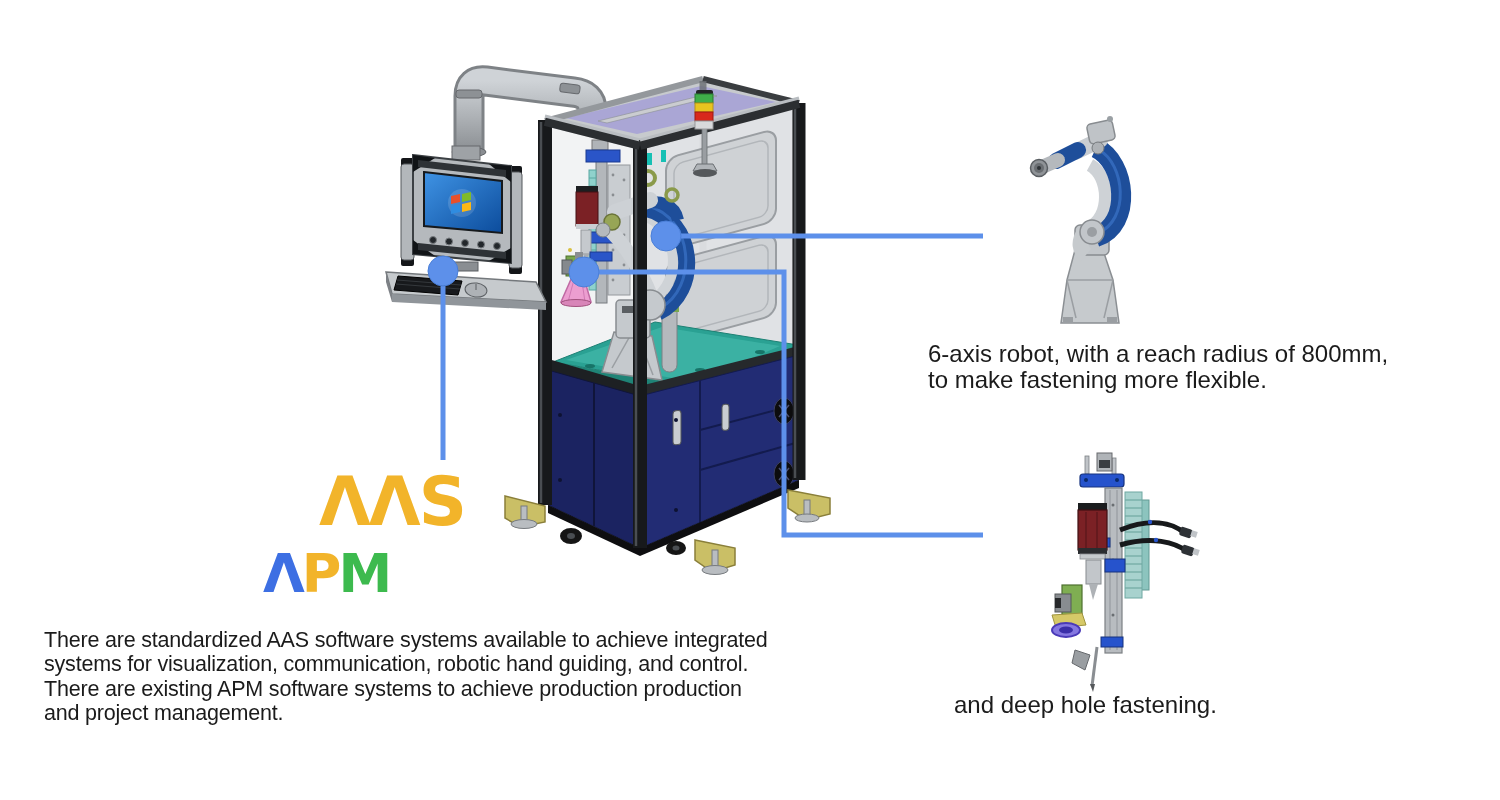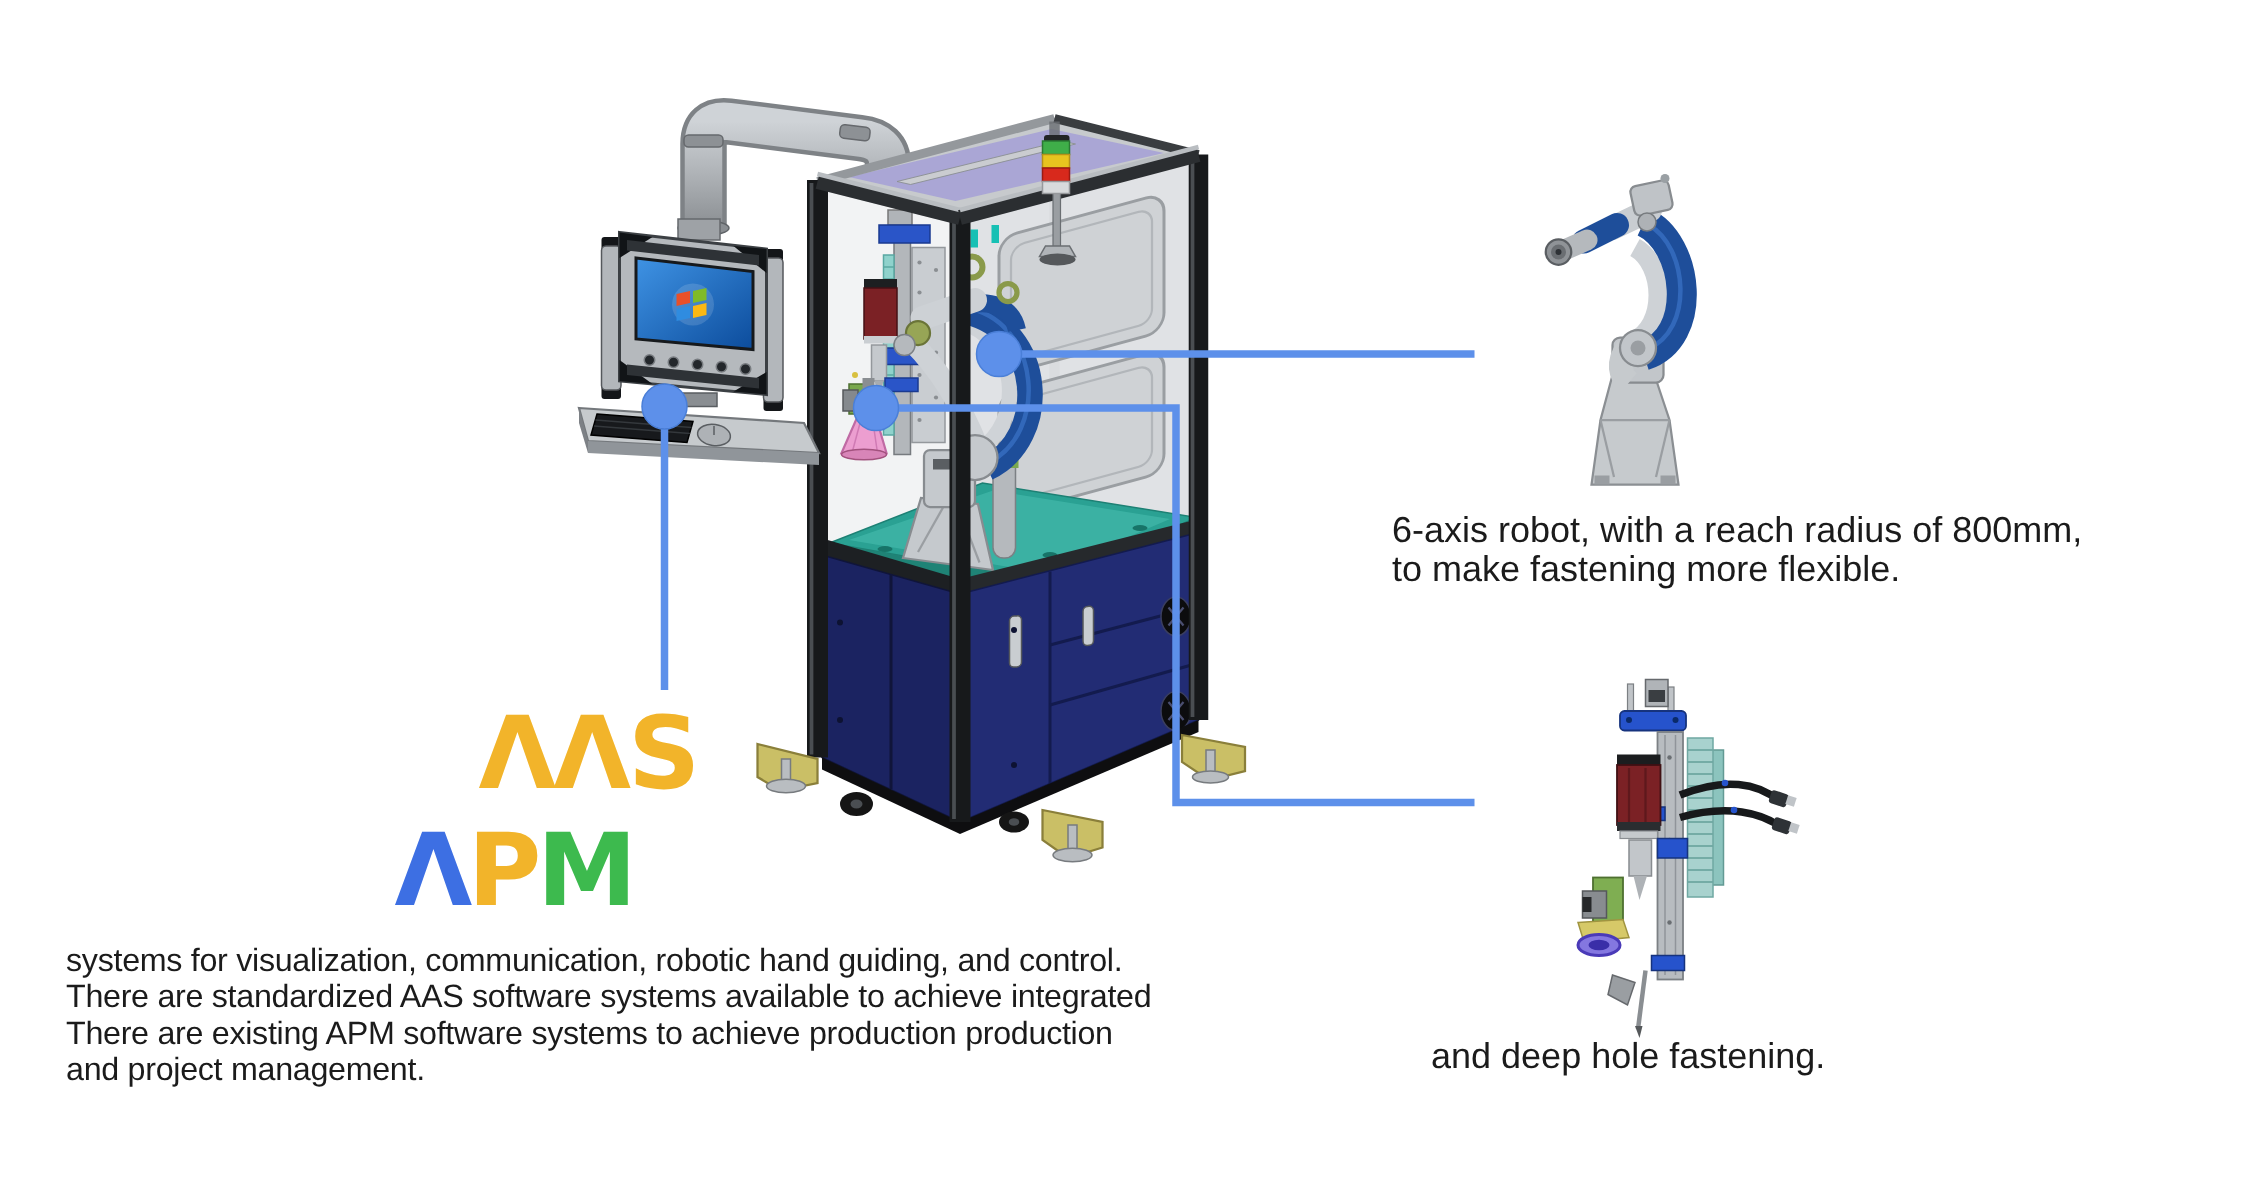--- a/index.html
+++ b/index.html
@@ -5,21 +5,21 @@
   html,body{margin:0;padding:0;background:#fff;}
   .stage{position:relative;width:1500px;height:800px;background:#ffffff;overflow:hidden;
          font-family:"Liberation Sans", sans-serif;color:#1b1b1b;}
   .diagram-svg{position:absolute;left:0;top:0;width:1500px;height:800px;}
   .caption{position:absolute;font-size:24px;line-height:25.5px;color:#1b1b1b;white-space:nowrap;}
   .caption-software{left:44px;top:628px;font-size:21.5px;line-height:24.4px;letter-spacing:-0.2px;}
   .caption-robot{left:928px;top:341px;}
   .caption-screwdriver{left:954px;top:692px;}
   .logo{position:absolute;font-family:"DejaVu Sans", sans-serif;font-weight:bold;line-height:1;}
   .logo-aas{left:271px;top:469px;font-size:67px;letter-spacing:-2px;color:#F2B42A;margin-left:48px;}
-  .logo-apm{left:263px;top:547px;font-size:67px;letter-spacing:-3px;}
+  .logo-apm{left:263px;top:547px;font-size:54px;letter-spacing:-3px;}
   .apm-a{color:#3D6FE3;} .apm-p{color:#F2B42A;} .apm-m{color:#3DBA4E;}
 </style>
 </head>
 <body>
 
 <div class="stage">
 
 <svg class="diagram-svg" viewBox="0 0 1500 800" aria-hidden="false">
   <defs>
     <linearGradient id="scrGrad" x1="0" y1="0" x2="1" y2="1">
@@ -370,22 +370,22 @@
 </svg>
 
 <div class="logo logo-aas" aria-label="AAS">
   <span>ΛΛS</span>
 </div>
 <div class="logo logo-apm" aria-label="APM">
   <span class="apm-a">Λ</span><span class="apm-p">P</span><span class="apm-m">M</span>
 </div>
 
 <div class="caption caption-software">
+  <div>There are standardized AAS software systems available to achieve integrated</div>
   <div>systems for visualization, communication, robotic hand guiding, and control.</div>
-  <div>There are standardized AAS software systems available to achieve integrated</div>
   <div>There are existing APM software systems to achieve production production</div>
   <div>and project management.</div>
 </div>
 
 <div class="caption caption-robot">
   <div>6-axis robot, with a reach radius of 800mm,</div>
   <div>to make fastening more flexible.</div>
 </div>
 
 <div class="caption caption-screwdriver">

